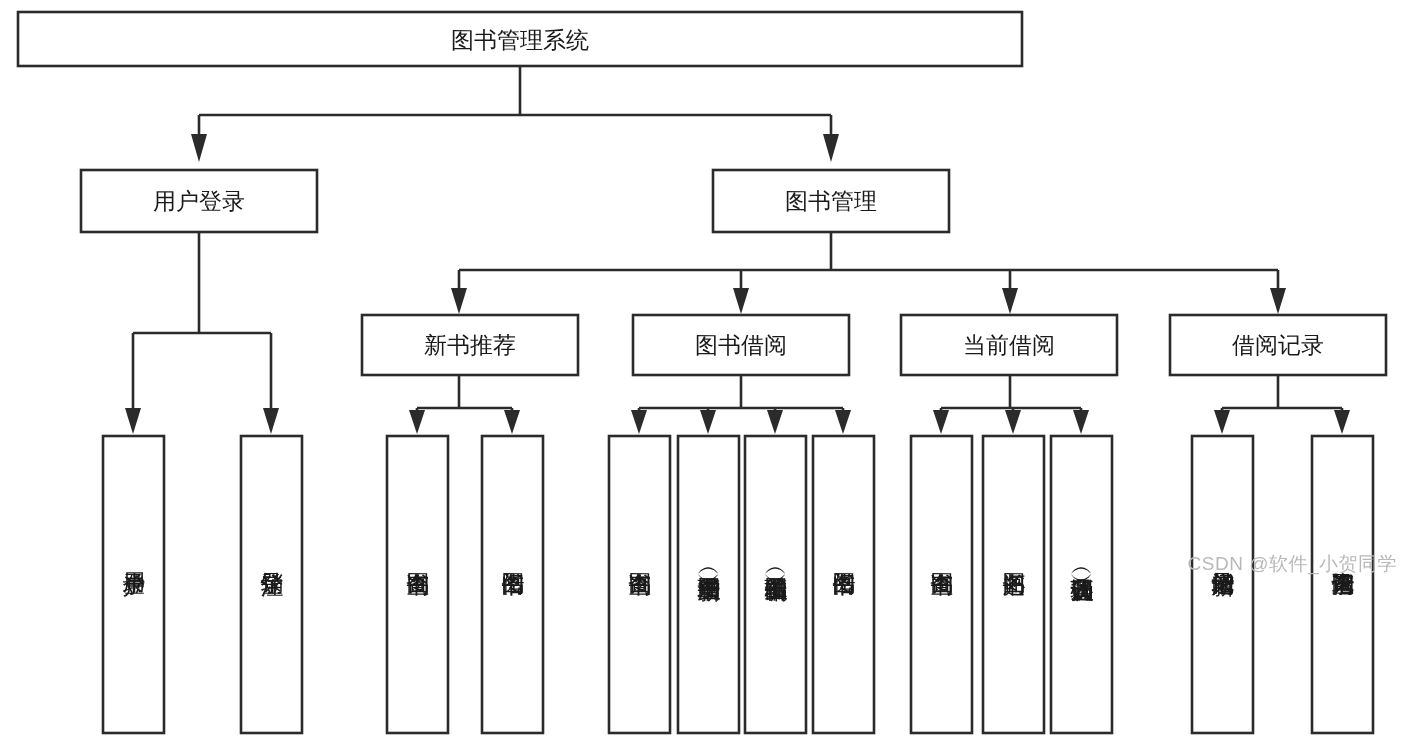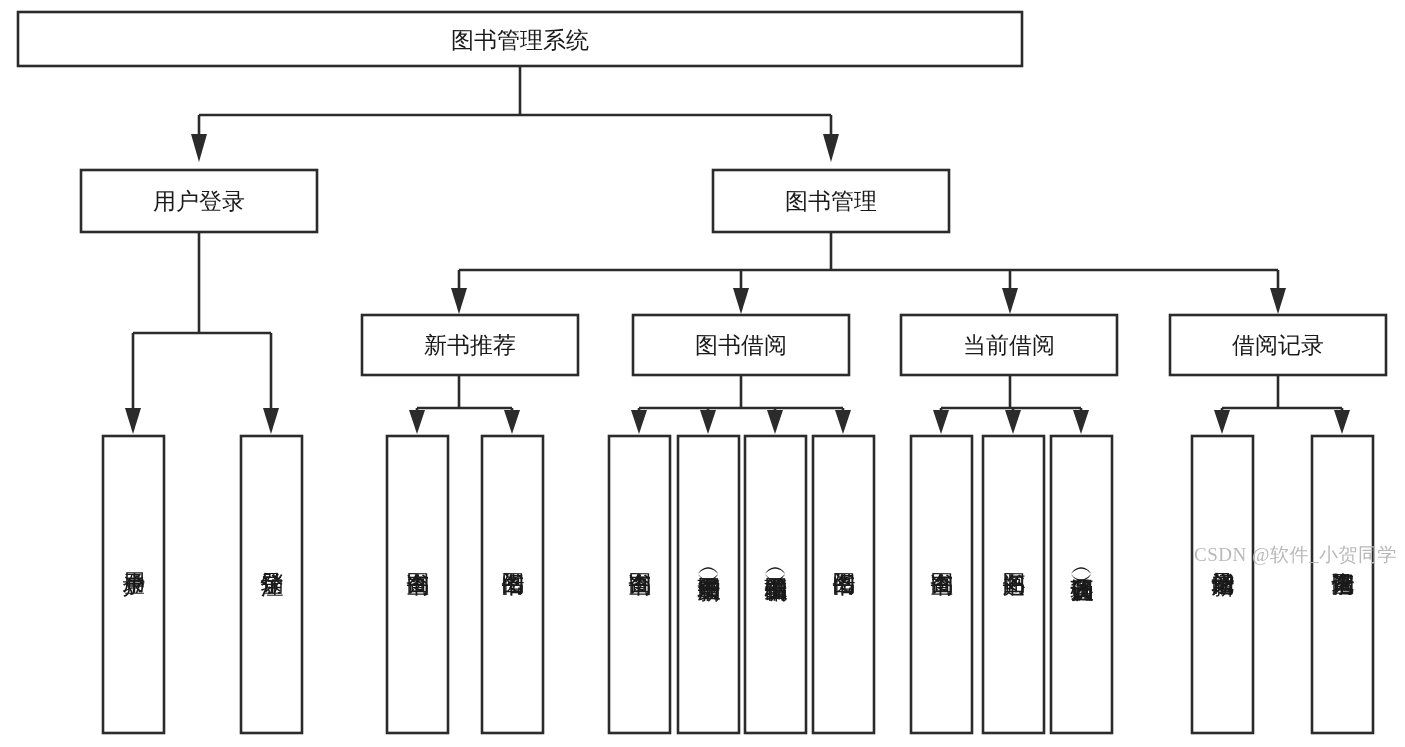--- a/index.html
+++ b/index.html
@@ -47,22 +47,22 @@
   }
   text.h-label {
     font-size: 23px;
   }
   text.v-label {
     font-size: 23px;
   }
   .watermark {
     position: absolute;
     right: 8px;
-    bottom: 17px;
-    font-family: Liberation Serif, serif;
+    bottom: 8px;
+    font-family: Liberation Sans, sans-serif;
     font-size: 19px;
     color: #b9b9b9;
     letter-spacing: 0.5px;
     white-space: nowrap;
     pointer-events: none;
   }
 </style>
 </head>
 <body>
 

